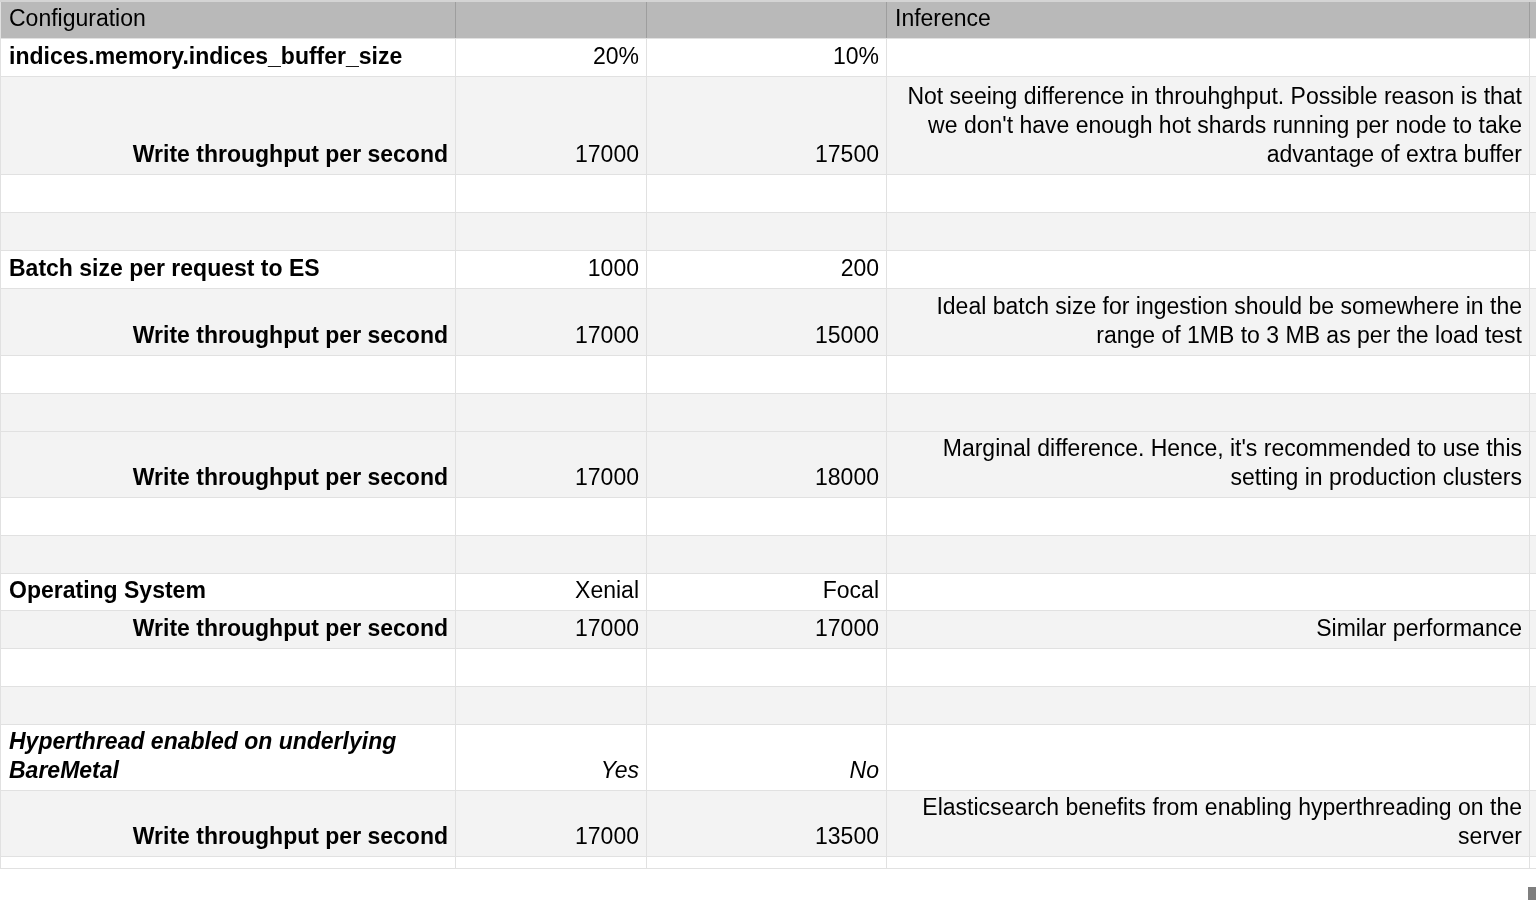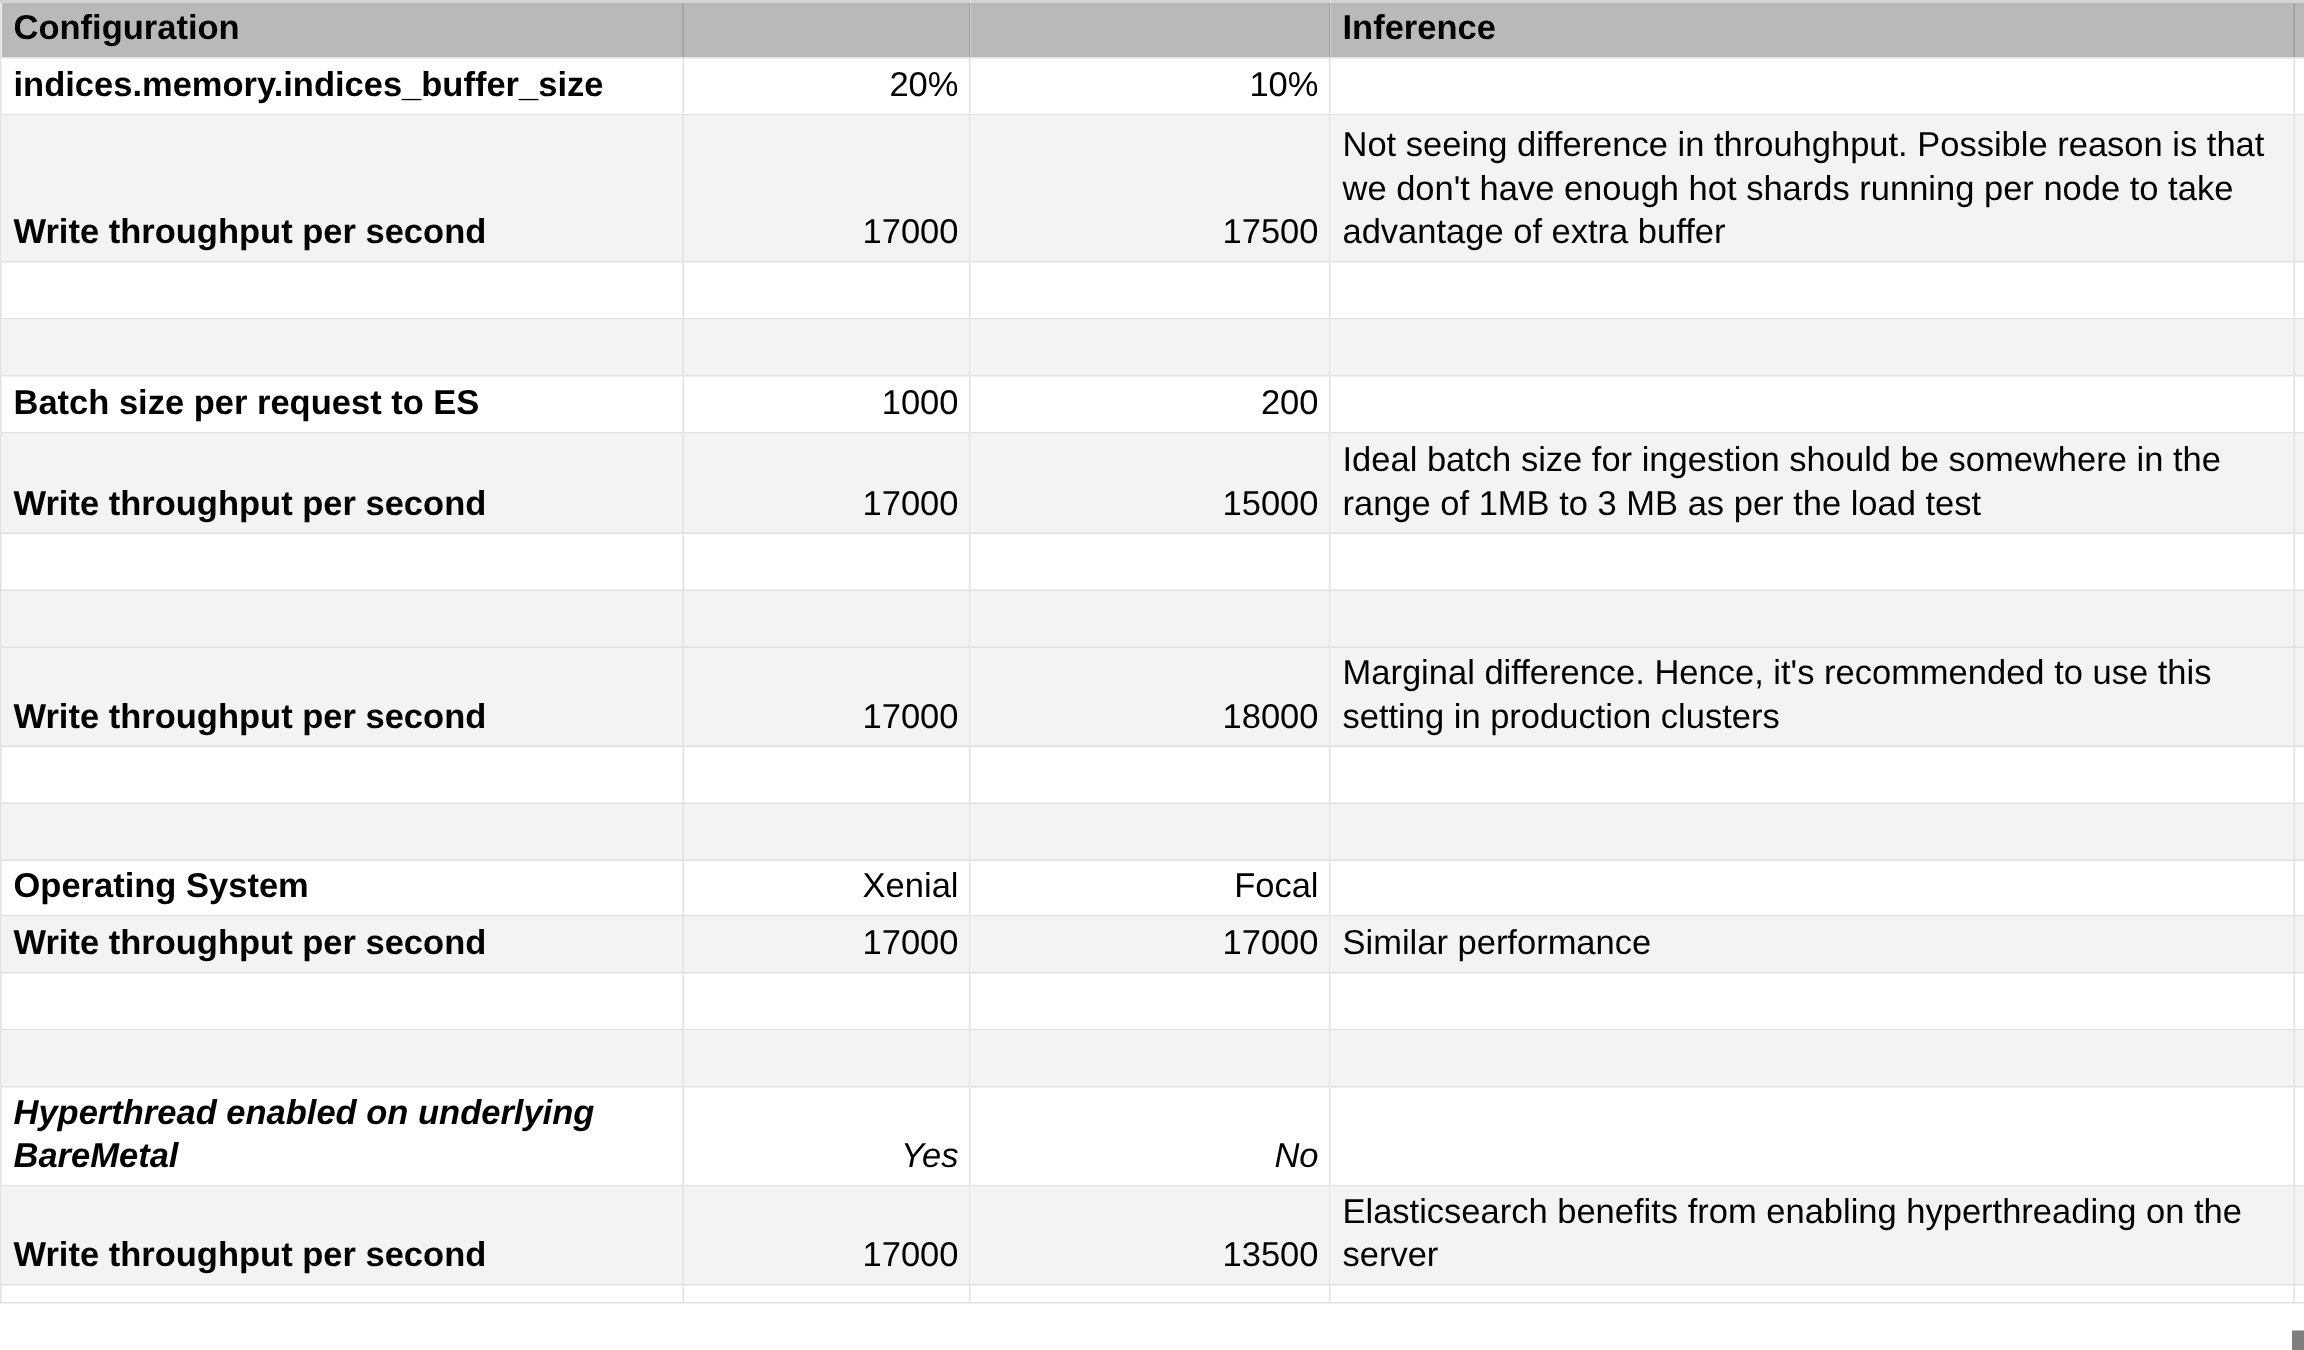--- a/index.html
+++ b/index.html
@@ -28,26 +28,26 @@
     border: 1px solid var(--grid-line, #e1e1e1);
     vertical-align: bottom;
     padding: 2px 7px 5px 8px;
     font-size: 23px;
     line-height: 29px;
     color: #000000;
     overflow: hidden;
     word-wrap: break-word;
     background: #ffffff;
   }
-  tr.shaded td { background: var(--band-bg, #f3f3f3); }
+  tr.shaded td { background: var(--band-bg, #f3f3f3); text-align: right; }
   tr.header td {
     background: var(--header-bg, #b9b9b9);
     border-right-color: #9e9e9e;
     border-top: 2px solid #d4d4d4;
-    font-weight: bold;
+    font-weight: normal;
   }
   td.c1, td.c2 {
     text-align: right;
     padding-right: 6px;
     white-space: nowrap;
   }
   td.c4 { padding: 0; }
   .bold { font-weight: bold; }
   td.mono {
     font-family: "DejaVu Sans Mono", monospace;

